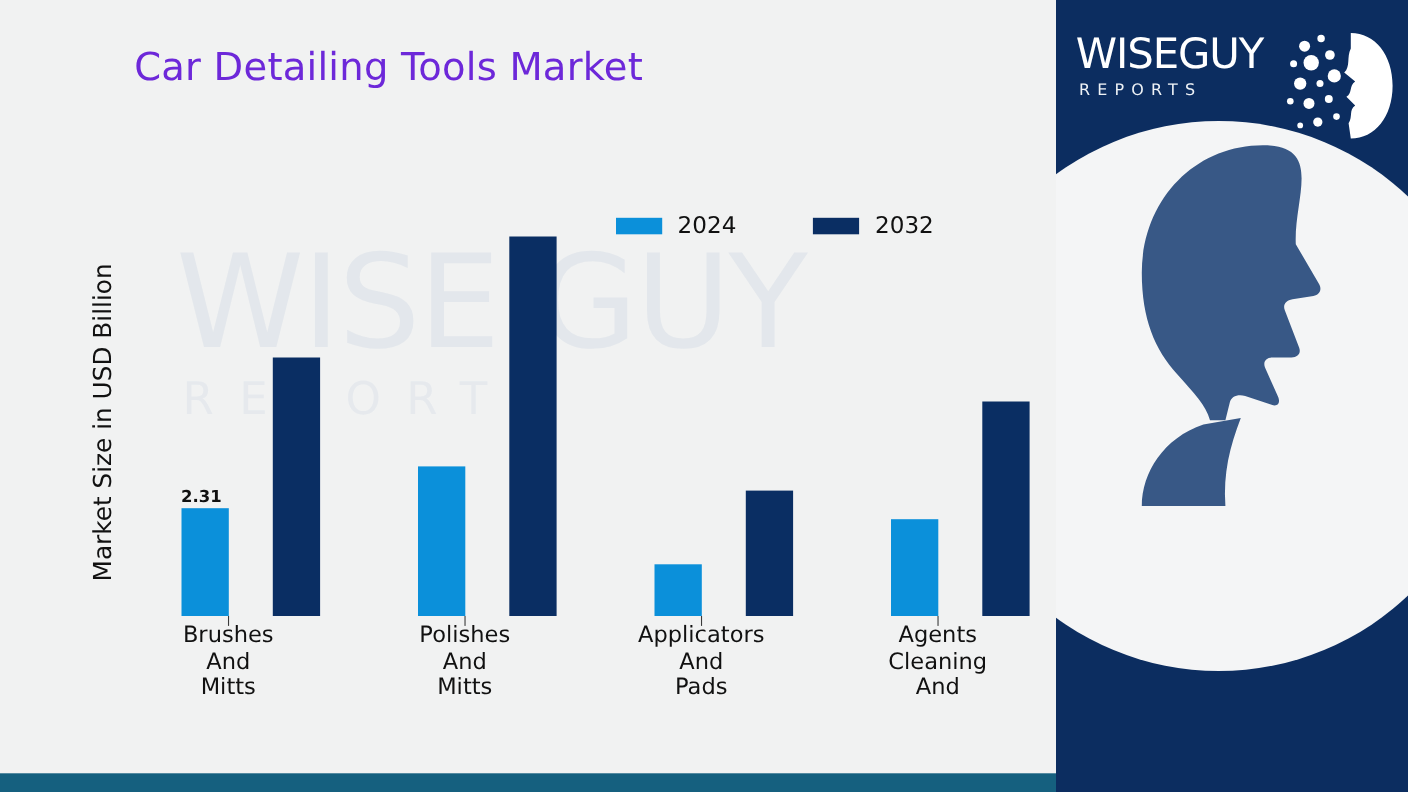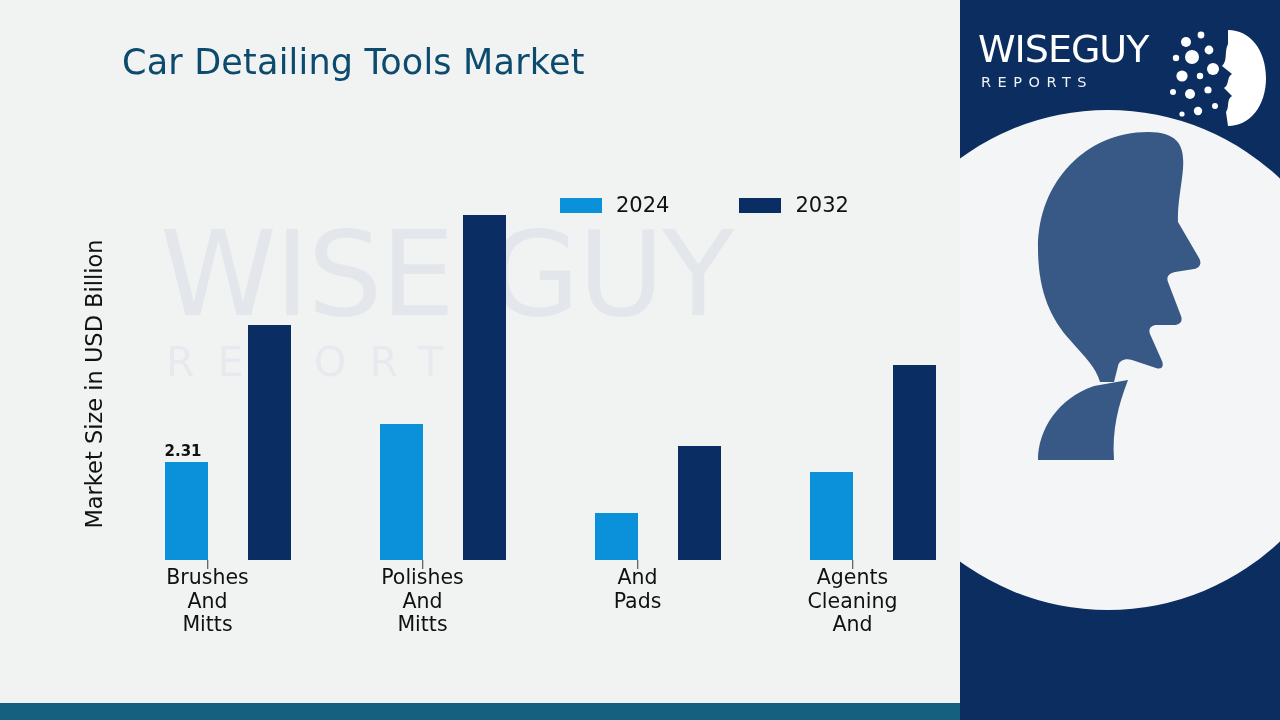--- a/index.html
+++ b/index.html
@@ -26,21 +26,21 @@
       font-family:"DejaVu Sans","Liberation Sans",sans-serif;}
   .logo-sub{color:#eef2f6;font-size:14.5px;letter-spacing:6.5px;margin-top:6px;padding-left:3px;}
   .logo-dots{position:absolute;right:-4px;top:-4px;width:104px;height:104px;}
 
   
   .watermark{position:absolute;left:120px;top:218px;width:780px;pointer-events:none;user-select:none;margin-left:40px;}
   .wm-main{font-size:118px;color:#dfe4ea;letter-spacing:-2px;line-height:0.95;opacity:.75;white-space:nowrap;}
   .wm-sub{font-size:41px;color:#e4e8ed;letter-spacing:23px;margin-top:8px;padding-left:6px;opacity:.8;white-space:nowrap;}
 
   
-  .title{position:absolute;left:122px;top:42px;font-size:35px;color:#0c4a6e;letter-spacing:.2px;white-space:nowrap;}
+  .title{position:absolute;left:122px;top:42px;font-size:35px;color:#6d28d9;letter-spacing:.2px;white-space:nowrap;}
 
   
   .ylabel{position:absolute;left:-96px;top:371px;width:380px;text-align:center;
       transform:rotate(-90deg);font-size:22.5px;color:#111;white-space:nowrap;}
 
   
   .legend{position:absolute;left:560px;top:193px;display:flex;align-items:center;gap:70px;}
   .legend-item{display:flex;align-items:center;gap:14px;}
   .legend-swatch{width:42px;height:15px;display:block;}
   .legend-label{font-size:21px;color:#111;}
@@ -129,20 +129,21 @@
         <div>Brushes</div>
         <div>And</div>
         <div>Mitts</div>
       </div>
       <div class="cat">
         <div>Polishes</div>
         <div>And</div>
         <div>Mitts</div>
       </div>
       <div class="cat">
+        <div>Applicators</div>
         <div>And</div>
         <div>Pads</div>
       </div>
       <div class="cat">
         <div>Agents</div>
         <div>Cleaning</div>
         <div>And</div>
       </div>
     </div>
 

